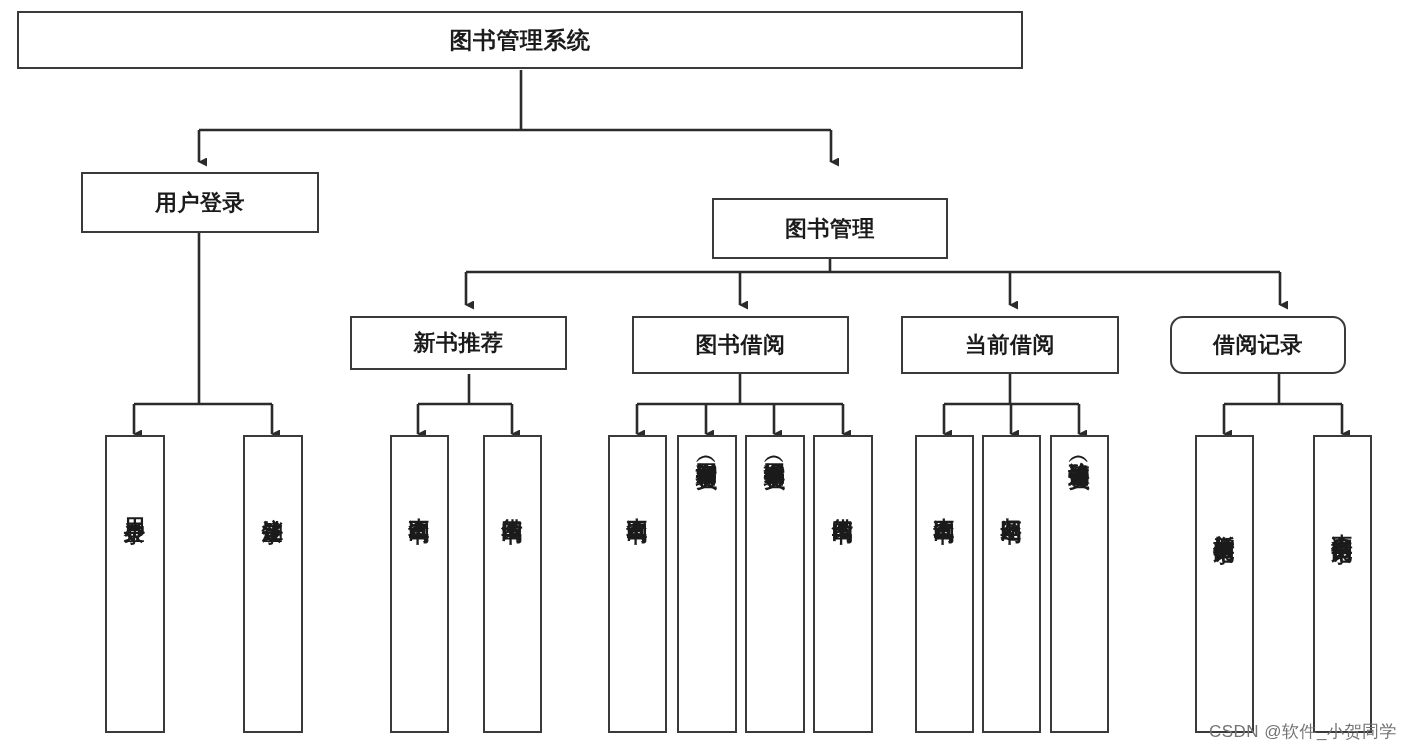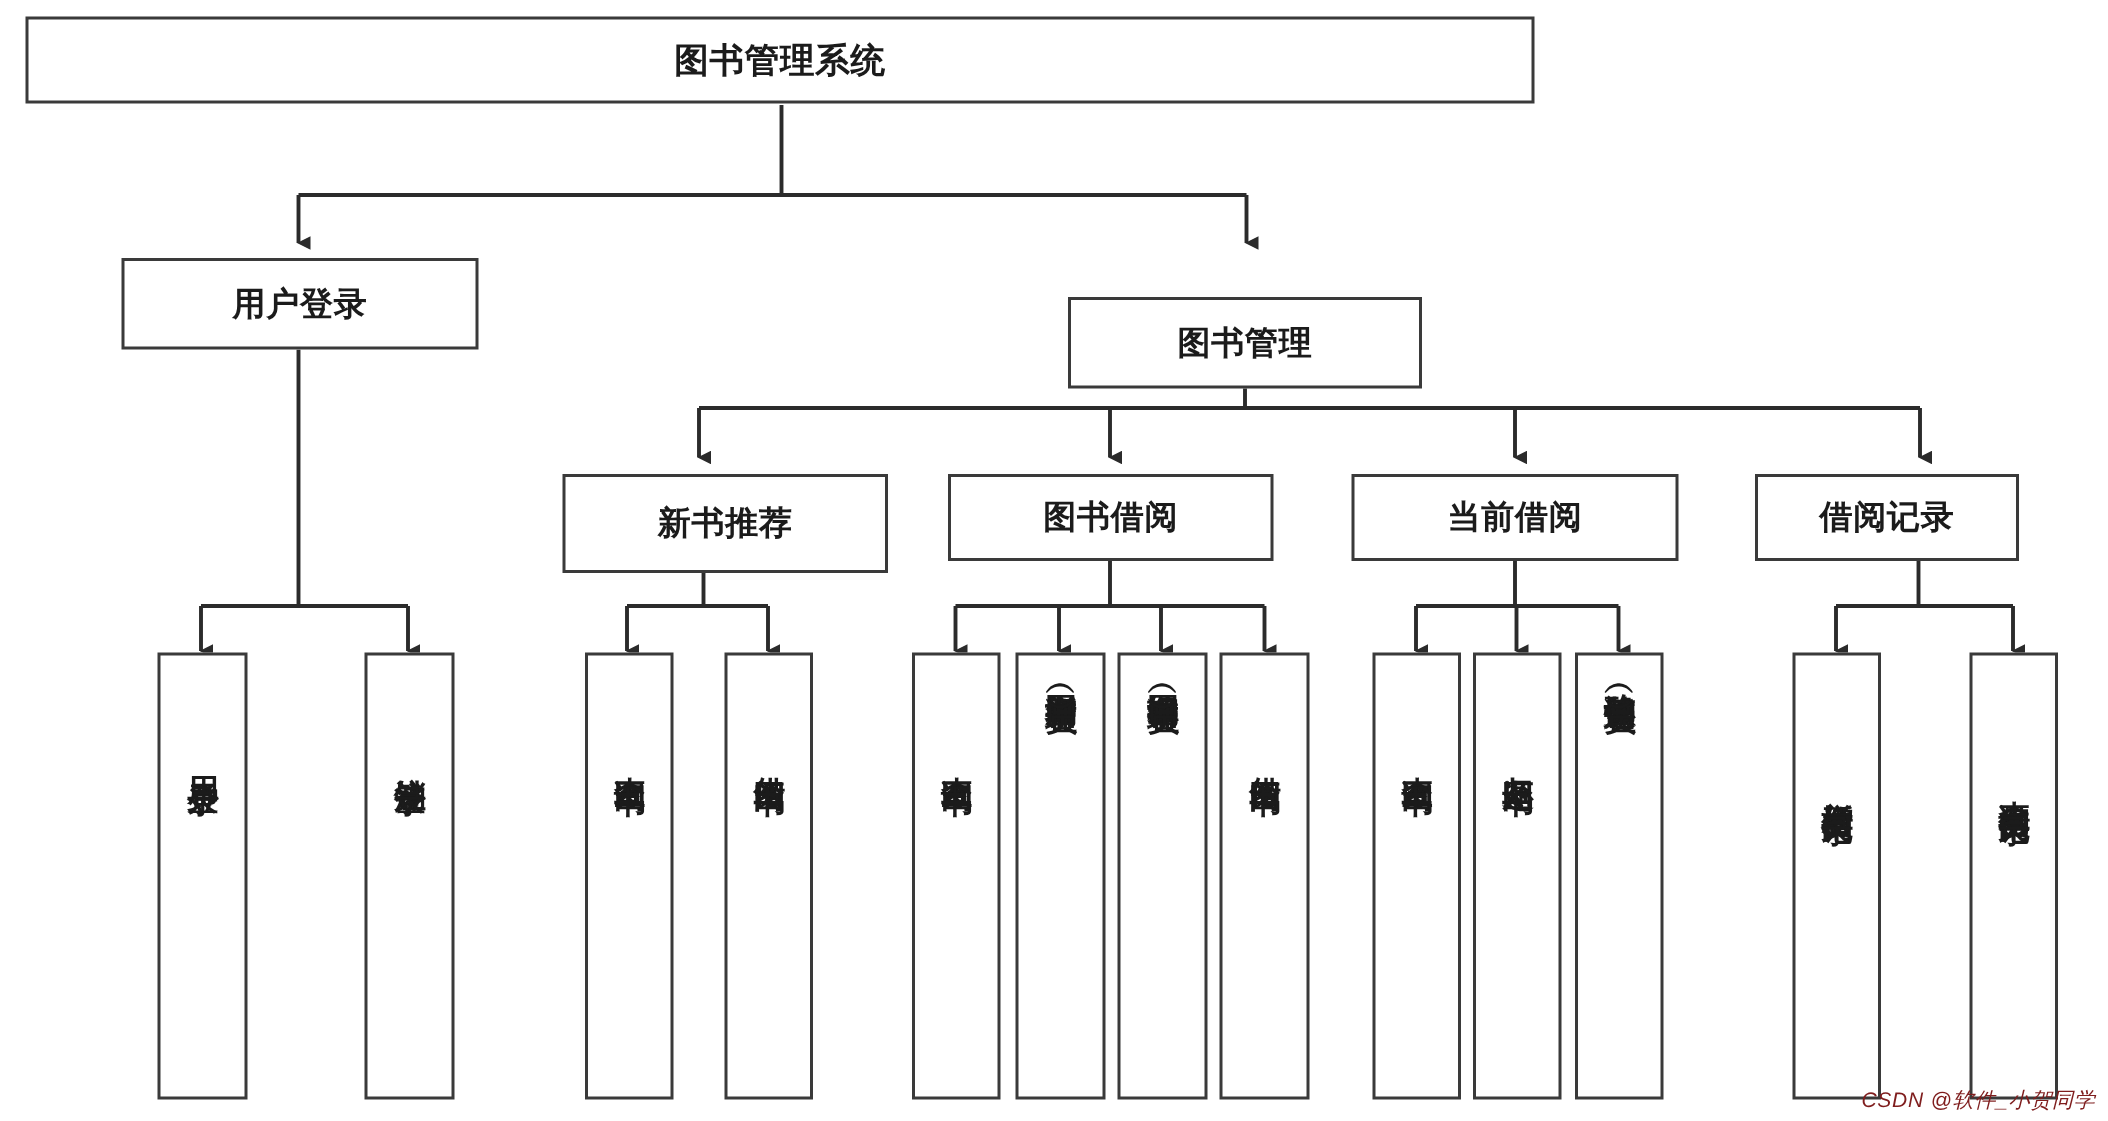--- a/index.html
+++ b/index.html
@@ -73,25 +73,24 @@
   .node.vert.midshort .label {
     margin-top: 74px;
   }
   .node.vert.top .label {
     margin-top: 2px;
   }
   .watermark {
     position: absolute;
     right: 8px;
     bottom: 4px;
-    font-size: 14px;
-    color: #7f1d1d;
+    font-size: 17px;
+    color: #737373;
     white-space: nowrap;
     letter-spacing: 0.5px;
-    font-style: italic;
   }
 </style>
 </head>
 <body>
 
 <div id="canvas">
 
   <svg class="connectors" viewBox="0 0 1405 747" xmlns="http://www.w3.org/2000/svg">
     <defs>
       <marker id="arrow" markerWidth="9" markerHeight="9" refX="4.5" refY="8" orient="auto" markerUnits="userSpaceOnUse">
@@ -146,30 +145,30 @@
     <span class="label">图书管理系统</span>
   </div>
 
   <div class="node horiz" style="left:81px; top:172px; width:238px; height:61px;">
     <span class="label">用户登录</span>
   </div>
   <div class="node horiz" style="left:712px; top:172px; width:236px; height:61px;margin-top:26px;">
     <span class="label">图书管理</span>
   </div>
 
-  <div class="node horiz" style="left:375px; top:316px; width:217px; height:66px;">
+  <div class="node horiz" style="left:350px; top:316px; width:217px; height:54px;">
     <span class="label">新书推荐</span>
   </div>
   <div class="node horiz" style="left:632px; top:316px; width:217px; height:58px;">
     <span class="label">图书借阅</span>
   </div>
   <div class="node horiz" style="left:901px; top:316px; width:218px; height:58px;">
     <span class="label">当前借阅</span>
   </div>
-  <div class="node horiz" style="left:1170px; top:316px; width:176px; height:58px;">
+  <div class="node horiz" style="left:1170px; top:316px; width:176px; height:58px;border-radius:13px;">
     <span class="label">借阅记录</span>
   </div>
 
   <div class="node vert mid" style="left:105px; top:435px; width:60px; height:298px;">
     <span class="label">用户登录</span>
   </div>
   <div class="node vert mid" style="left:243px; top:435px; width:60px; height:298px;">
     <span class="label">注销登录</span>
   </div>
 

